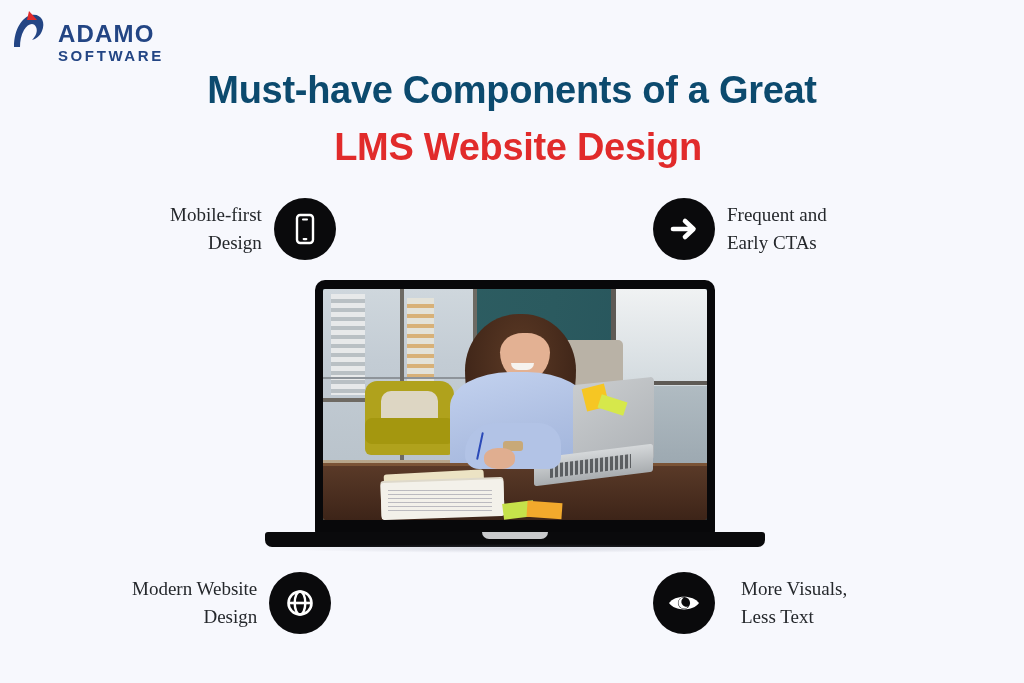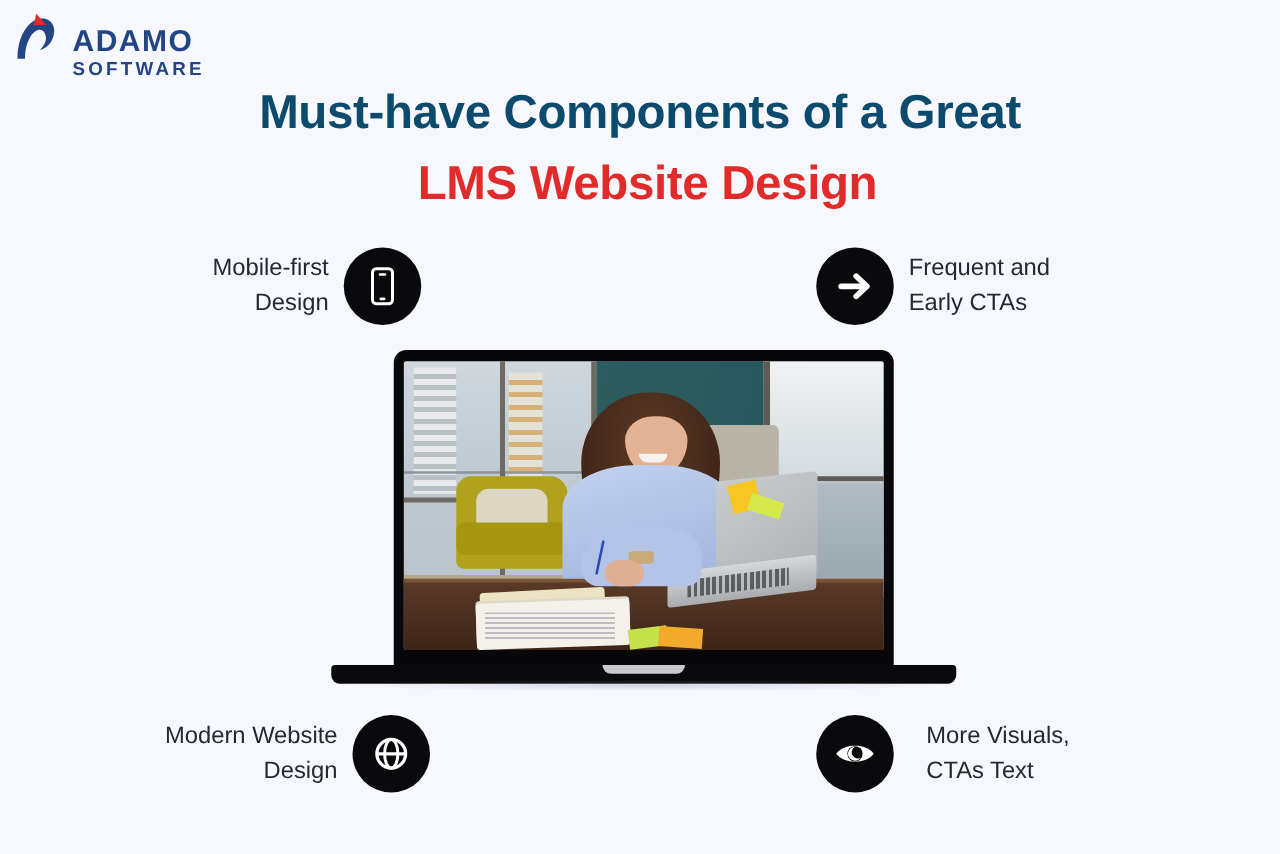--- a/index.html
+++ b/index.html
@@ -68,20 +68,21 @@
   }
   .headline-primary { color: #0c4a6e; }
   .headline-accent  { color: #e12b2b; padding-left: 12px; }
 
   
   .feature {
     position: absolute;
     display: flex;
     align-items: center;
     gap: 12px;
+    font-family: Liberation Serif, serif;
   }
   .feature-label {
     font-size: 19px;
     color: #25282c;
     line-height: 1.45;
     white-space: nowrap;
   }
   .feature-label .lbl-line { display: block; }
   .feature.align-right .feature-label { text-align: right; }
   .feature.align-left  .feature-label { text-align: left; }
@@ -414,21 +415,21 @@
 <div class="feature align-left" id="feature-more-visuals">
   <span class="feature-icon">
     <svg viewBox="0 0 40 40" width="40" height="40" aria-hidden="true">
       <path d="M5 20 C11 11.5, 29 11.5, 35 20 C29 28.5, 11 28.5, 5 20 Z" fill="#ffffff"></path>
       <circle cx="20" cy="20" r="6.1" fill="#0a0a0c"></circle>
       <path d="M20 14.4 a5.6 5.6 0 1 0 4.6 8.8 a4.6 4.6 0 0 1 -4.6 -8.8 Z" fill="#ffffff"></path>
     </svg>
   </span>
   <span class="feature-label">
     <span class="lbl-line">More Visuals,</span>
-    <span class="lbl-line">CTAs Text</span>
+    <span class="lbl-line">Less Text</span>
   </span>
 </div>
 
 <div id="laptop-mockup">
   <div id="laptop-lid">
     <div id="laptop-screen">
       <div class="ph" id="ph-wall-teal"></div>
       <div class="ph" id="ph-window-left"></div>
       <div class="ph" id="ph-tower-1"></div>
       <div class="ph" id="ph-tower-2"></div>

